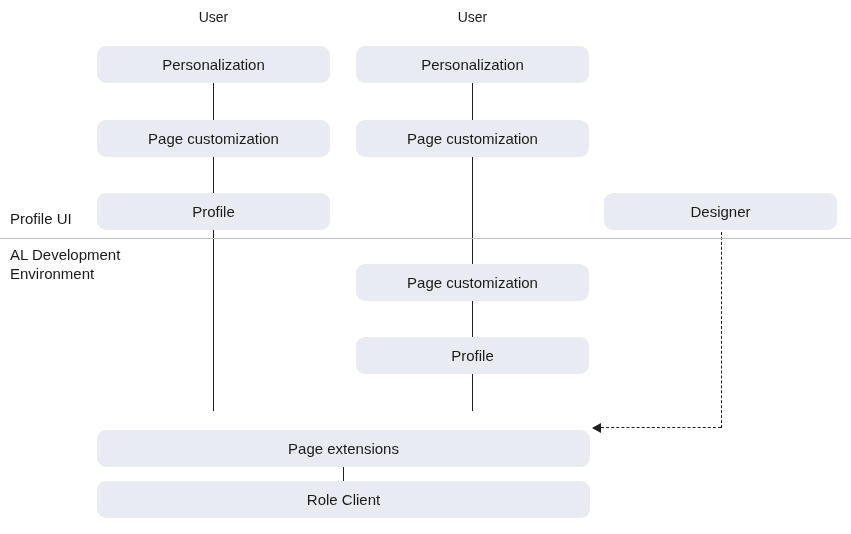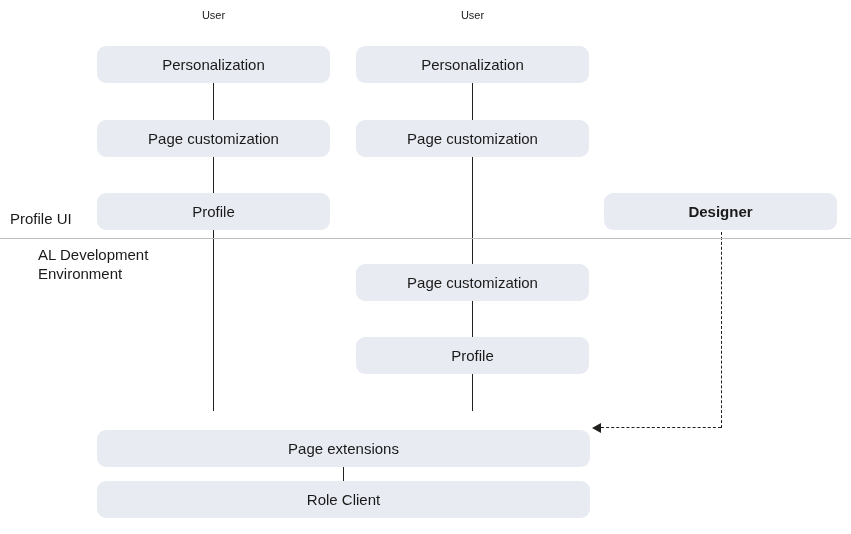--- a/index.html
+++ b/index.html
@@ -26,21 +26,21 @@
     justify-content: center;
     font-size: 15px;
     color: #1a1a1a;
     line-height: 1;
     box-sizing: border-box;
     white-space: nowrap;
     border-radius: 9px;
   }
   .free-label {
     position: absolute;
-    font-size: 11px;
+    font-size: 14px;
     color: #1a1a1a;
     line-height: 1.25;
     white-space: pre-line;
   }
   .band-label {
     position: absolute;
     font-size: 15px;
     color: #1a1a1a;
     line-height: 1.25;
     white-space: pre-line;
@@ -82,21 +82,21 @@
 <div id="canvas">
 
   <div class="free-label" style="left:97px; top:9px; width:233px; text-align:center;">User</div>
 
   <div class="free-label" style="left:356px; top:9px; width:233px; text-align:center;">User</div>
 
   <div class="divider" style="left:0px; top:238px; width:851px;"></div>
 
   <div class="band-label" style="left:10px; top:210px;">Profile UI</div>
 
-  <div class="band-label" style="left:10px; top:246px;margin-left:28px;">AL Development
+  <div class="band-label" style="left:10px; top:246px;">AL Development
 Environment</div>
 
   <div class="vline" style="left:213px; top:83px; height:38px;"></div>
 
   <div class="vline" style="left:213px; top:156px; height:38px;"></div>
 
   <div class="vline" style="left:213px; top:229px; height:182px;"></div>
 
   <div class="vline" style="left:472px; top:83px; height:38px;"></div>
 
@@ -125,21 +125,21 @@
   </div>
 
   <div class="node" style="left:356px; top:46px; width:233px; height:37px;">
     <span>Personalization</span>
   </div>
 
   <div class="node" style="left:356px; top:120px; width:233px; height:37px;">
     <span>Page customization</span>
   </div>
 
-  <div class="node" style="left:604px; top:193px; width:233px; height:37px;font-weight:bold;">
+  <div class="node" style="left:604px; top:193px; width:233px; height:37px;">
     <span>Designer</span>
   </div>
 
   <div class="node" style="left:356px; top:264px; width:233px; height:37px;">
     <span>Page customization</span>
   </div>
 
   <div class="node" style="left:356px; top:337px; width:233px; height:37px;">
     <span>Profile</span>
   </div>

